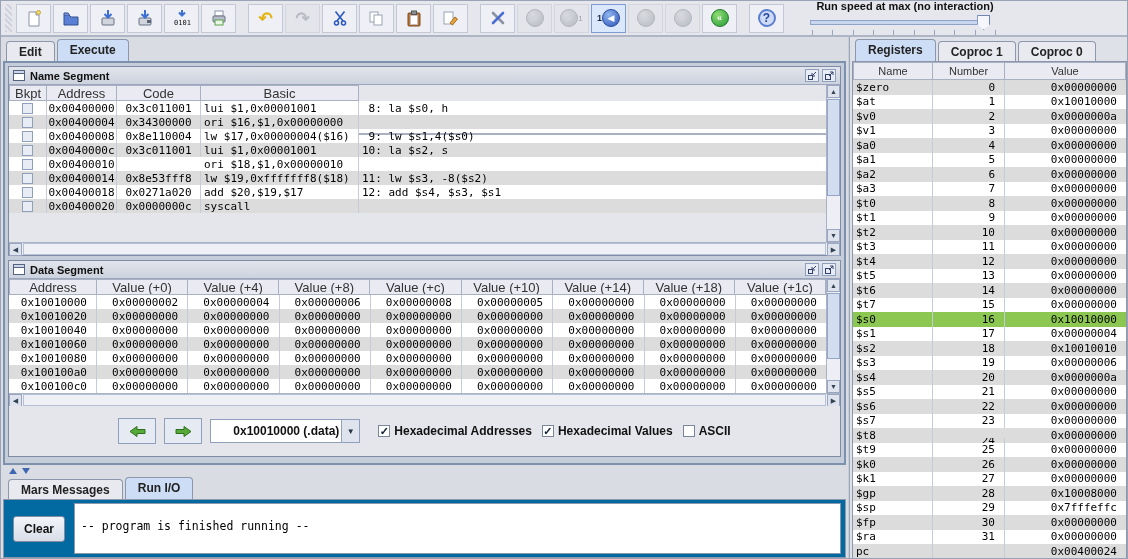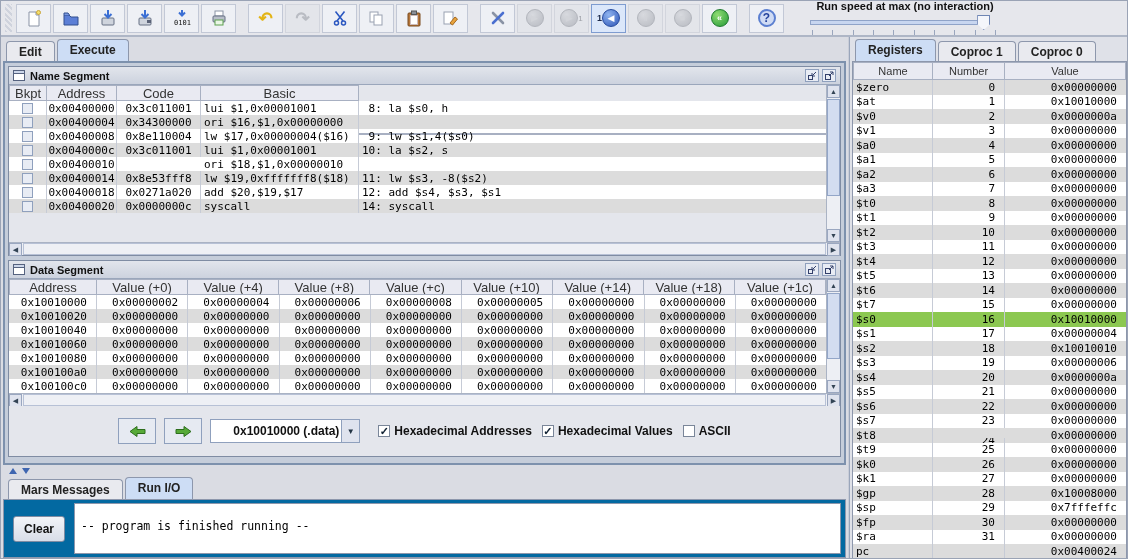--- a/index.html
+++ b/index.html
@@ -379,21 +379,20 @@
                 <div class="gcell c" style="width: 70px;">0x00400018</div>
                 <div class="gcell c" style="width: 84px;">0x0271a020</div>
                 <div class="gcell l" style="width: 158px;">add $20,$19,$17</div>
                 <div class="gcell l" style="flex: 1 1 0%; border-right: none;">12: add $s4, $s3, $s1</div>
               </div>
               <div class="grow">
                 <div class="gcell c" style="width: 38px;"><span class="bkptbox"></span></div>
                 <div class="gcell c" style="width: 70px;">0x00400020</div>
                 <div class="gcell c" style="width: 84px;">0x0000000c</div>
                 <div class="gcell l" style="width: 158px;">syscall</div>
-                <div class="gcell l" style="flex: 1 1 0%; border-right: none;">14: syscall</div>
               </div>
             </div>
           <div class="vsb" style="bottom:0">
             <div class="sbbtn" style="position:absolute;top:0">▲</div>
             <div class="vthumb" style="top:14px; height:62%"></div>
             <div class="sbbtn" style="position:absolute;bottom:0">▼</div>
           </div>
         </div>
         <div class="hsb">
           <div class="sbbtn">◀</div>

